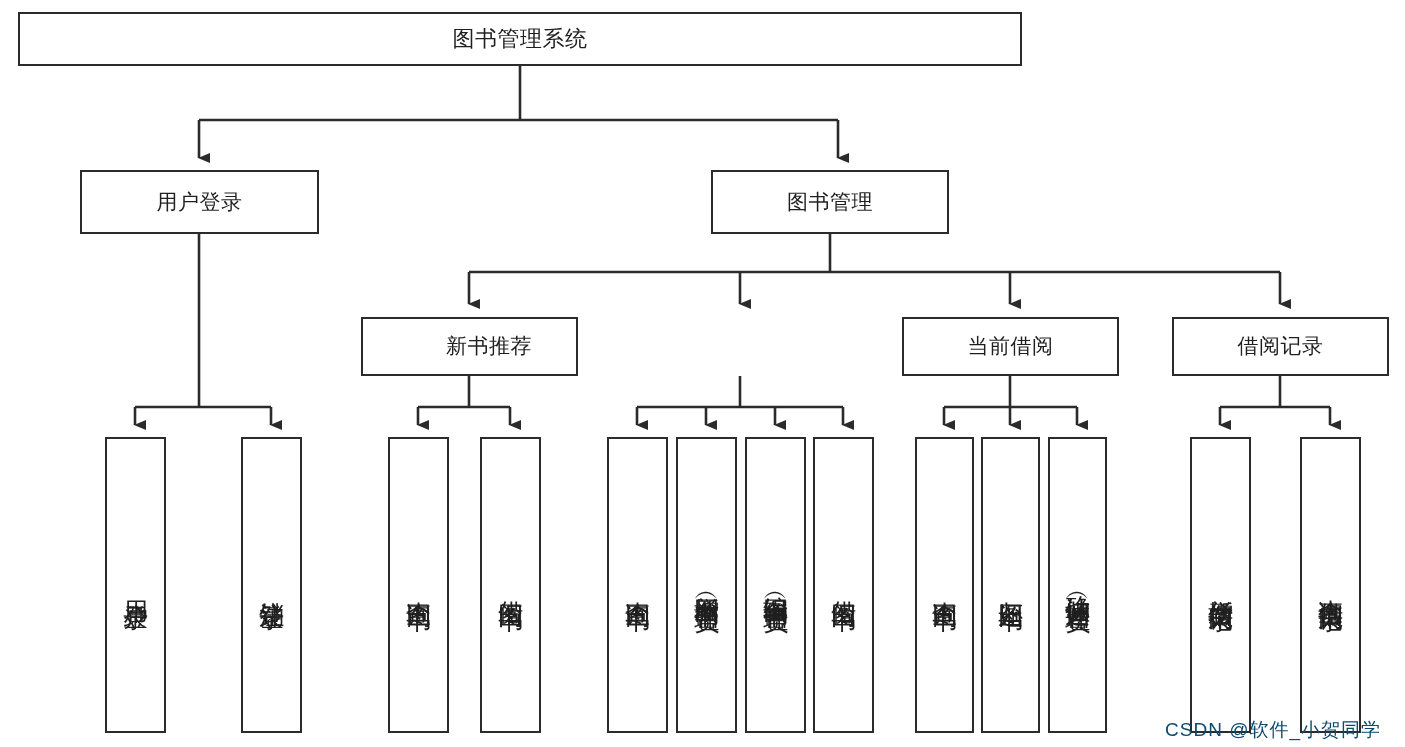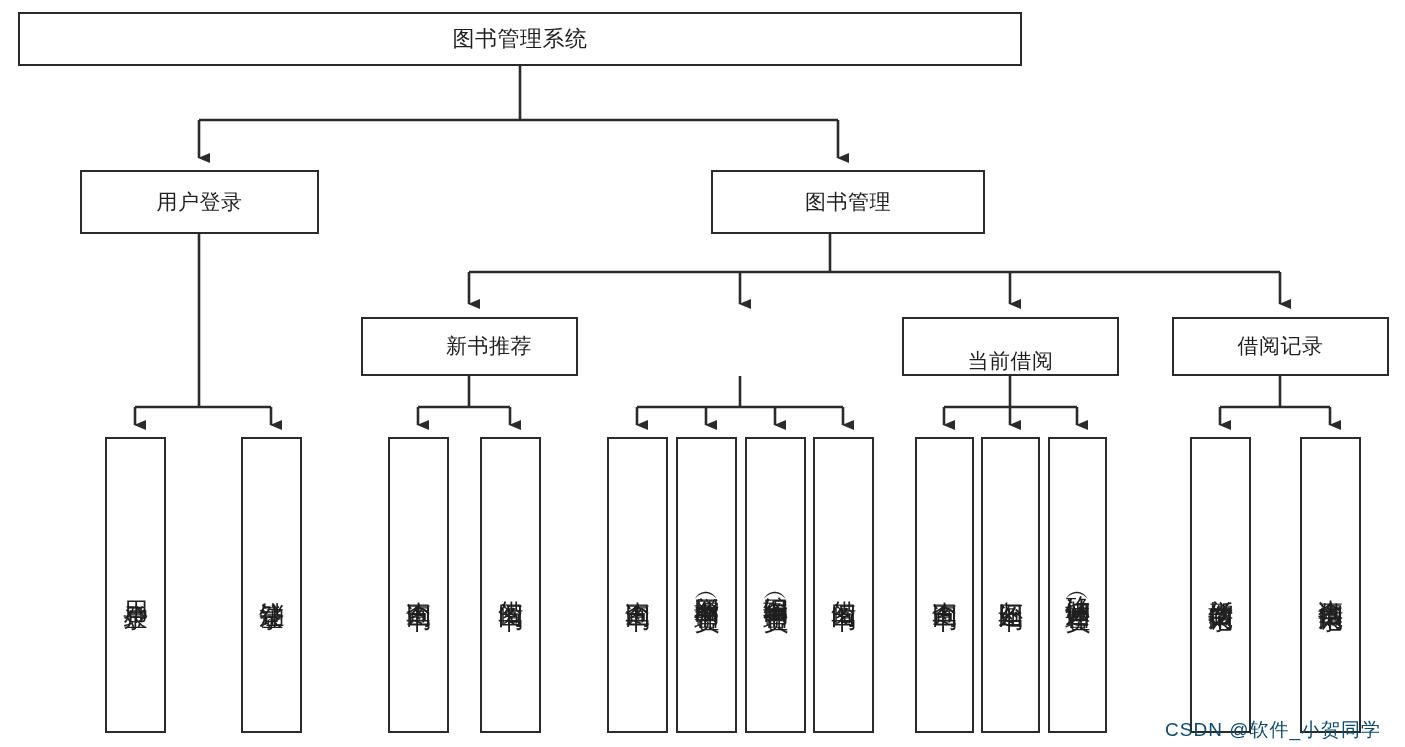--- a/index.html
+++ b/index.html
@@ -130,28 +130,28 @@
     </g>
   </svg>
 
   <div class="node horiz root" style="left:18px; top:12px; width:1004px; height:54px;">
     <span class="lbl">图书管理系统</span>
   </div>
 
   <div class="node horiz" style="left:80px; top:170px; width:239px; height:64px;">
     <span class="lbl">用户登录</span>
   </div>
-  <div class="node horiz" style="left:711px; top:170px; width:274px; height:64px;">
+  <div class="node horiz" style="left:711px; top:170px; width:238px; height:64px;">
     <span class="lbl">图书管理</span>
   </div>
 
   <div class="node horiz" style="left:361px; top:317px; width:217px; height:59px;padding-left:39px;">
     <span class="lbl">新书推荐</span>
   </div>
-  <div class="node horiz" style="left:902px; top:317px; width:217px; height:59px;align-items:flex-end;">
+  <div class="node horiz" style="left:902px; top:317px; width:217px; height:59px;">
     <span class="lbl">当前借阅</span>
   </div>
   <div class="node horiz" style="left:1172px; top:317px; width:217px; height:59px;">
     <span class="lbl">借阅记录</span>
   </div>
 
   <div class="node vert" style="left:105px; top:437px; width:61px; height:296px;">
     <span class="lbl">用户登录</span>
   </div>
   <div class="node vert" style="left:241px; top:437px; width:61px; height:296px;">

